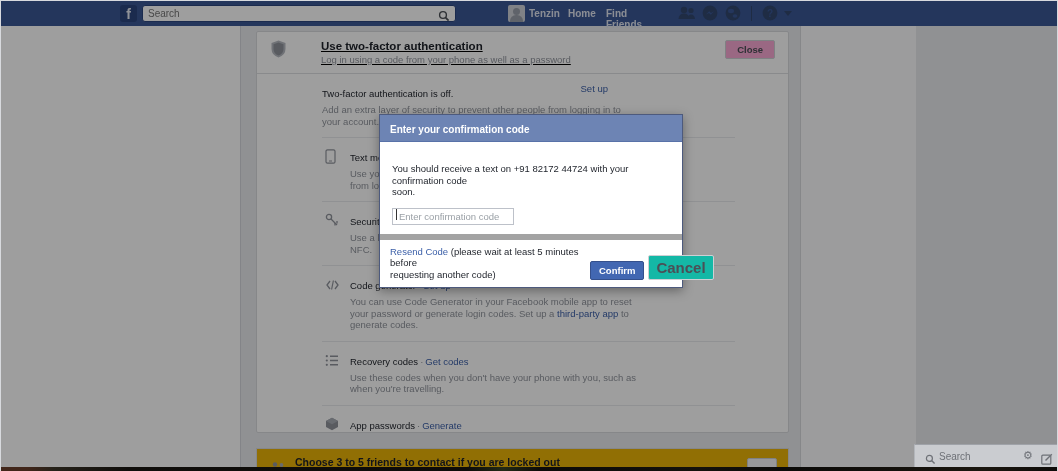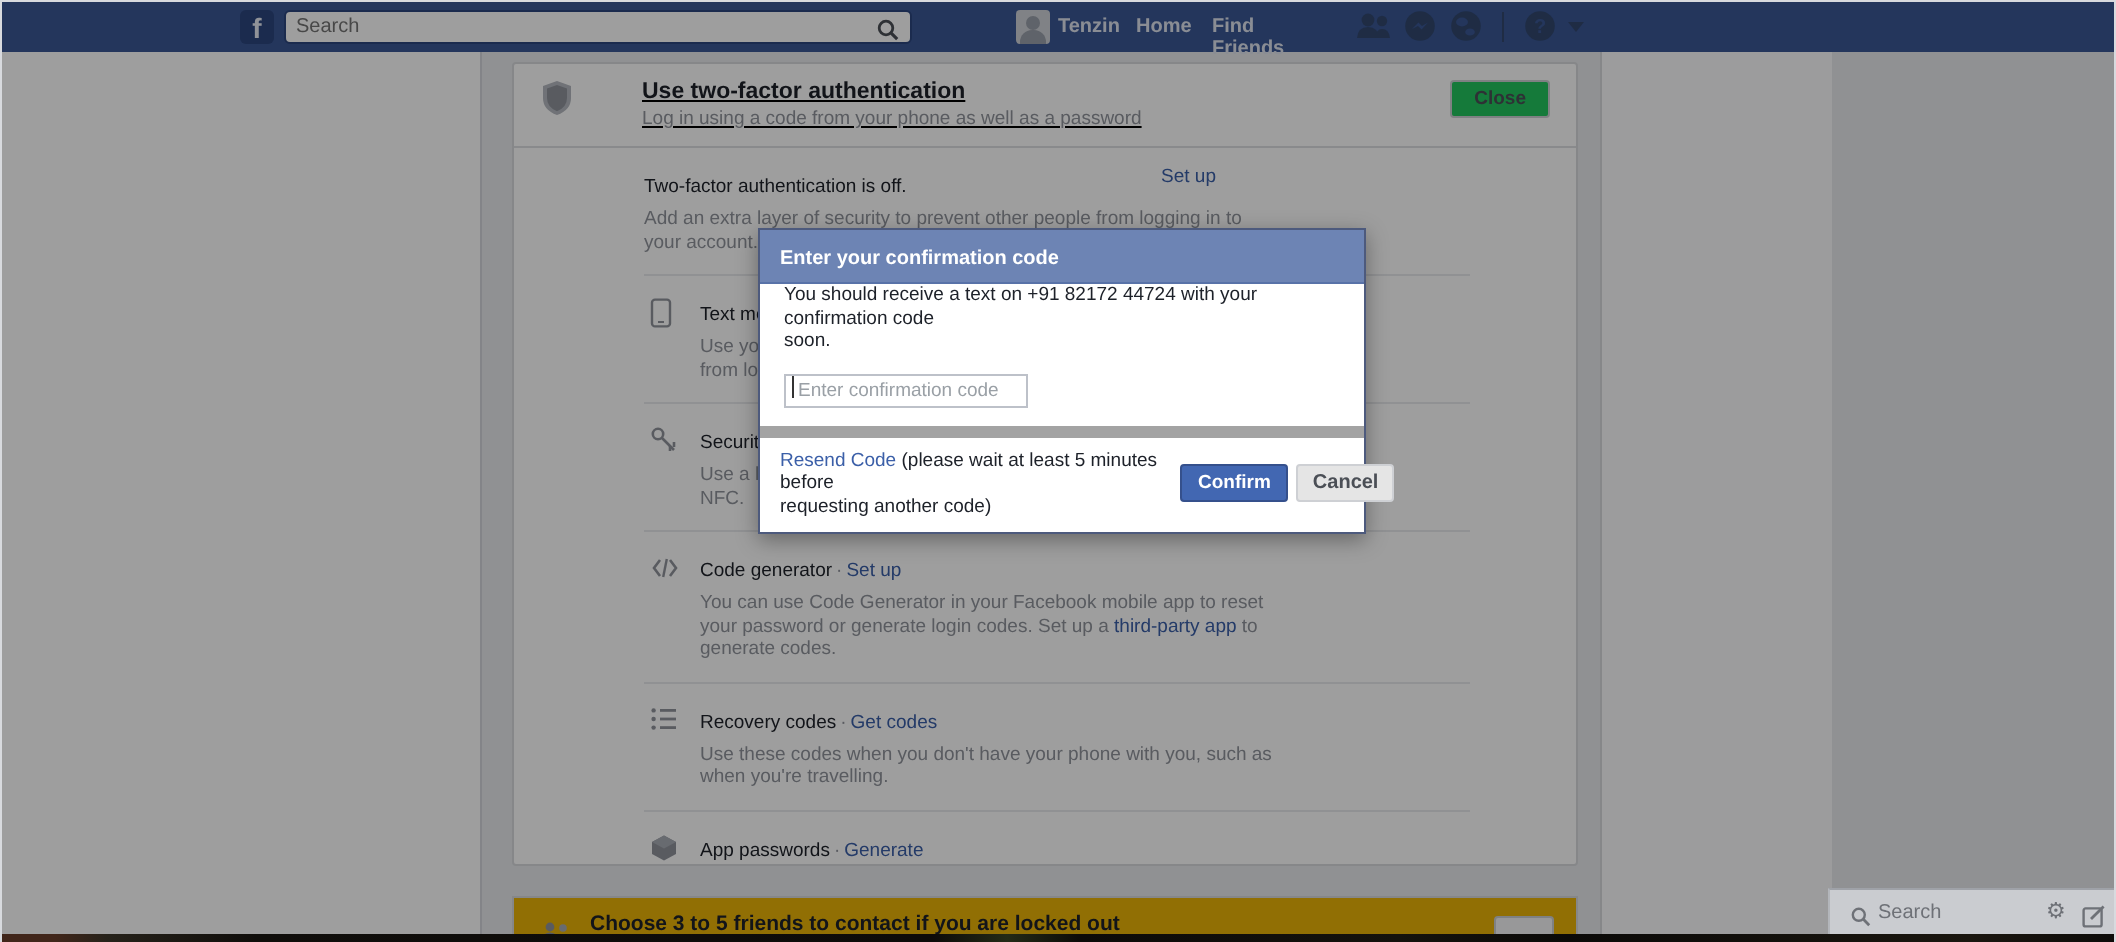--- a/index.html
+++ b/index.html
@@ -40,21 +40,21 @@
   .right-rail { position:absolute; left:799px; top:25px; width:116px; height:441px;
     background:#fcfcfd; border-left:1px solid #d8dade; }
 
   .card { position:absolute; left:255px; top:30px; width:533px; height:402px;
     background:#fff; border:1px solid #d8dade; border-radius:2px; overflow:hidden; }
   .card-header { position:relative; padding:8px 12px 8px 64px;
     border-bottom:1px solid #dddfe2; min-height:32px;text-decoration:underline; }
   .card-title { font-size:11.5px; font-weight:bold; color:#1d2129; }
   .card-sub { font-size:9.5px; color:#90949c; margin-top:2px; }
   .shield { position:absolute; left:13px; top:8px; }
-  .close-btn { position:absolute; right:13px; top:8px; background:#22c55e;
+  .close-btn { position:absolute; right:13px; top:8px; background:#f9a8d4;
     border:1px solid #ced0d4; border-radius:2px; color:#4b4f56; font-weight:bold;
     font-size:9.5px; padding:3px 11px; font-family:"Liberation Sans", sans-serif; }
 
   .card-body { padding:0 53px 0 65px; }
   .row { position:relative; border-bottom:1px solid #e9eaed; padding:9px 0 10px 28px; }
   .row.norow-icon { padding-left:0; }
   .row-icon { position:absolute; left:3px; top:11px; width:14px; height:14px; }
   .row-label { font-size:9.5px; color:#1d2129; }
   .row-label .dot { color:#90949c; margin:0 2px; }
   .row-desc { font-size:9.5px; color:#90949c; line-height:11.5px; margin-top:3px; }
@@ -73,35 +73,35 @@
   
   .overlay { position:absolute; left:0; top:0; width:1058px; height:466px;
     background:rgba(0,0,0,0.38); z-index:5; }
 
   
   .modal { position:absolute; left:378px; top:113px; width:304px; z-index:10;
     background:#fff; border:1px solid #4d5a7d; box-shadow:0 3px 10px rgba(0,0,0,0.35); }
   .modal-header { background:#6d84b4; border-bottom:1px solid #5872a8;
     padding:4px 10px; }
   .modal-title { color:#fff; font-size:10px; font-weight:bold; }
-  .modal-body { padding:0 12px 9px; }
+  .modal-body { padding:21px 12px 9px; }
   .modal-text { font-size:9.5px; color:#1d2129; line-height:11.5px; }
   .code-input-wrap { position:relative; margin-top:8px; width:134px; }
   .code-input { width:122px; height:17px; border:1px solid #bdc1c9; padding:2px 4px 2px 6px;
     font-size:9.5px; color:#1d2129; font-family:"Liberation Sans", sans-serif; outline:none; }
   .code-input::placeholder { color:#9aa0a6; }
   .caret-bar { position:absolute; left:4px; top:3px; width:1px; height:11px; background:#333; }
   .modal-footer { border-top:6px solid #a3a3a3; padding:6px 10px 7px; display:flex; }
   .resend { flex:0 0 200px; font-size:9.5px; color:#1d2129; line-height:11.5px; }
-  .modal-btns { margin-left:auto; display:flex; gap:4px; align-items:center; }
+  .modal-btns { margin-left:auto; display:flex; gap:4px; align-items:flex-end; }
   .btn-confirm { background:#4267b2; border:1px solid #35508c; border-radius:2px;
     color:#fff; font-weight:bold; font-size:9.5px; padding:3px 8px;
     font-family:"Liberation Sans", sans-serif; }
-  .btn-cancel { background:#e5e5e5; border:1px solid #ced0d4; border-radius:2px;
-    color:#4b4f56; font-weight:bold; font-size:10px; padding:3px 7px;
+  .btn-cancel { background:#14b8a6; border:1px solid #ced0d4; border-radius:2px;
+    color:#4b4f56; font-weight:bold; font-size:15px; padding:3px 7px;
     font-family:"Liberation Sans", sans-serif; }
 
   
   .chat-bar { position:absolute; left:913px; top:443px; width:145px; height:23px;
     background:#caccd0; border-top:1px solid #9fa2a8; border-left:1px solid #b3b6bb;
     z-index:11; }
   .chat-bar .mag { position:absolute; left:10px; top:6px; }
   .chat-search-label { position:absolute; left:24px; top:6px; font-size:10px; color:#6e7177; }
   .chat-gear { position:absolute; left:108px; top:4px; font-size:11px; color:#6e7177; }
   .chat-compose { position:absolute; left:126px; top:6px; }

